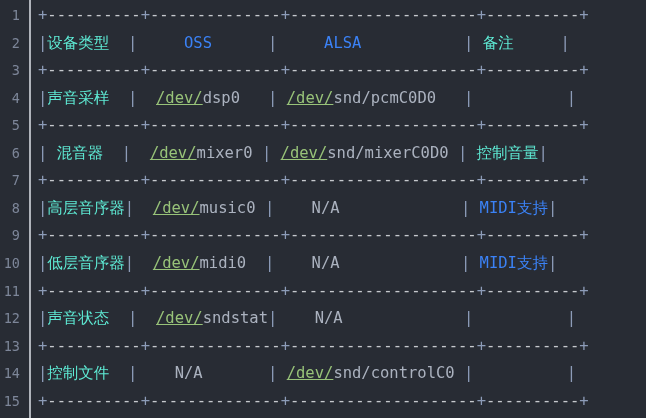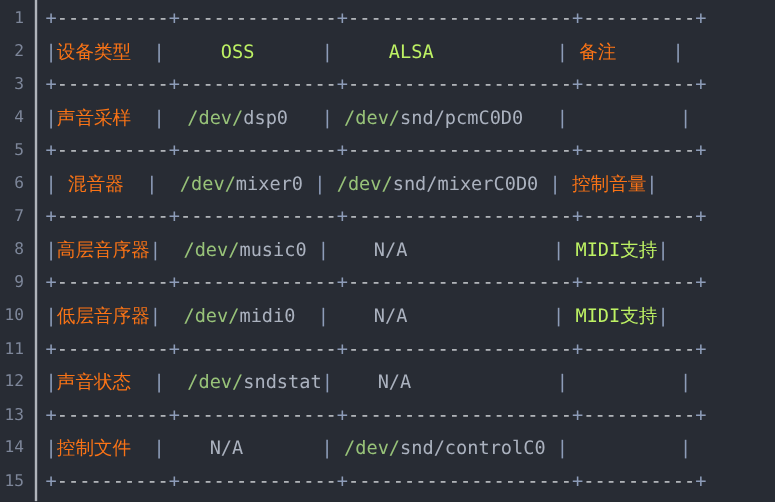--- a/index.html
+++ b/index.html
@@ -62,24 +62,24 @@
     font-size: 15.5px;
     letter-spacing: 0px;
     font-family: "DejaVu Sans Mono", "Liberation Mono", monospace;
   }
   .row span { white-space: pre; }
 
   
   .t-sep    { color: #8d9cb8; }   
   .t-dash   { color: #c6c9cd; }   
   .t-plain  { color: #c3c9d4; }   
-  .t-orange { color: #bef264; }   
-  .t-green  { color: #98c379; }   
+  .t-orange { color: #3b82f6; }   
+  .t-green  { color: #98c379; text-decoration: underline; }   
   .t-path   { color: #abb2bf; margin-top: 27px; }   
-  .t-cjk    { color: #f97316; }
+  .t-cjk    { color: #5eead4; }
 </style>
 </head>
 <body>
 
 <div id="app">
 
   <div class="gutter">
     <div id="gutter-numbers">
         <div class="lineno" style="top: 7px;">1</div>
         <div class="lineno" style="top: 34.55px;">2</div>

